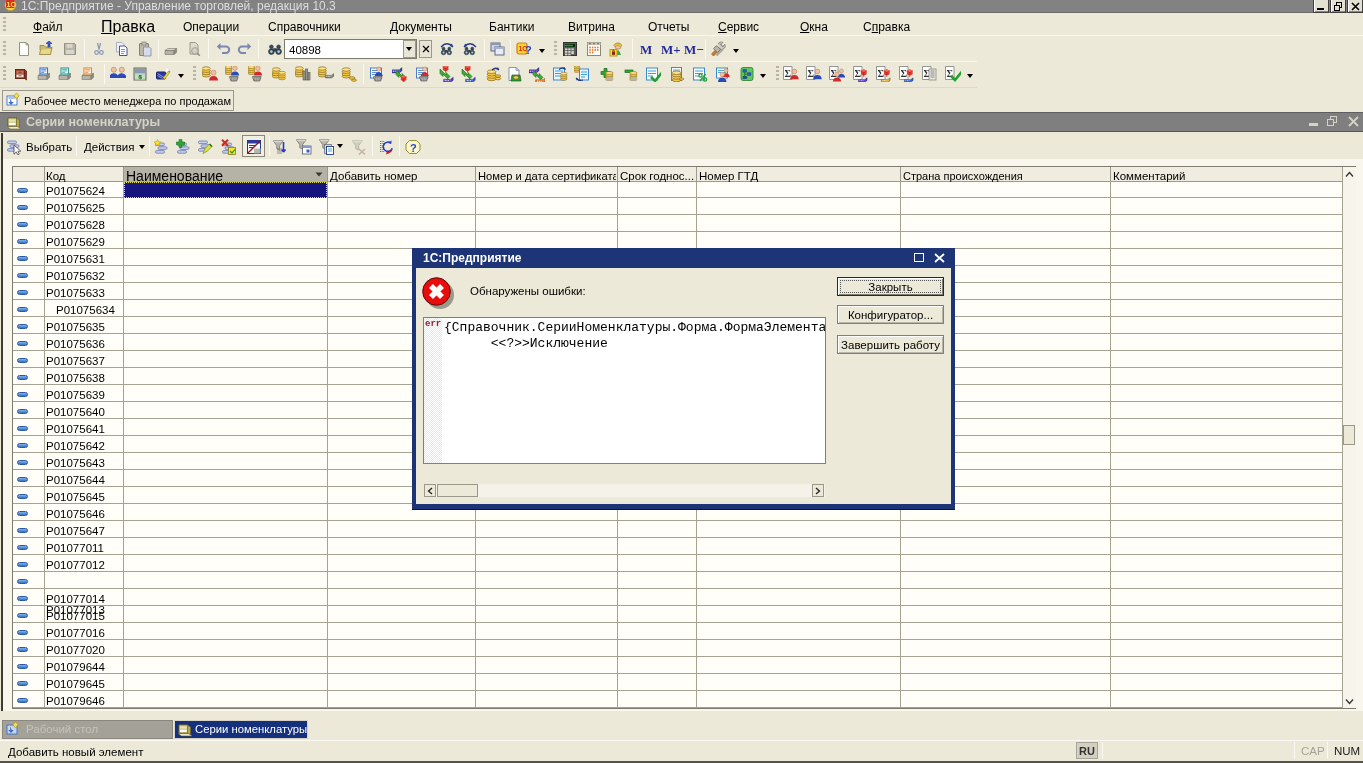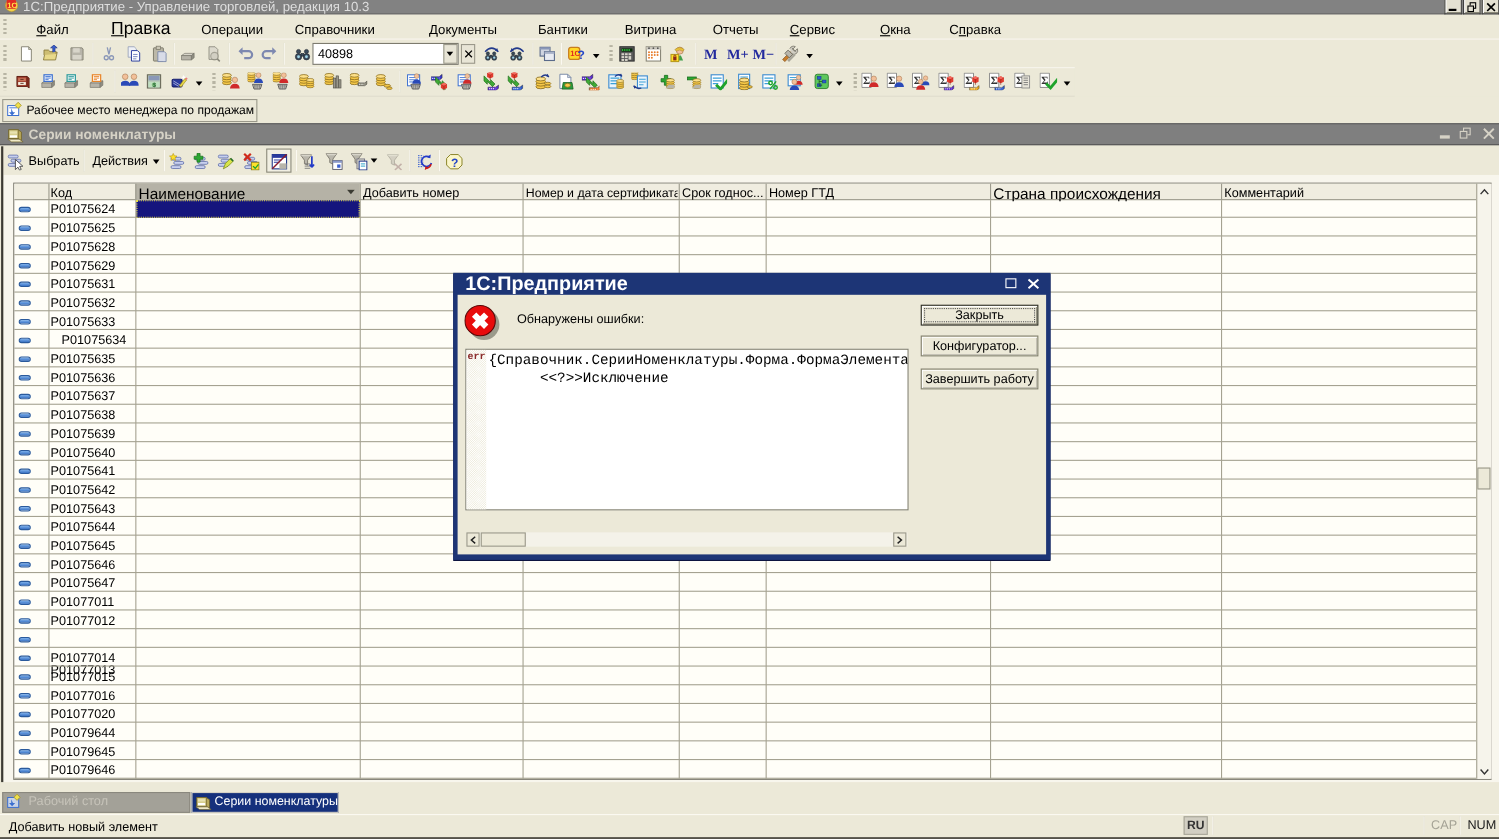--- a/index.html
+++ b/index.html
@@ -756,21 +756,21 @@
 <div class="ab" style="left:123px;top:167px;width:204px;height:15px;background:#b5b2a6"></div>
 <svg class="ab" style="left:315px;top:172px" width="8" height="5" viewBox="0 0 8 5">
       <path d="M0.5 0.5 h7 L4 4.5Z" fill="#3b3b33"></path>
     </svg>
 <div class="ab t12" style="left:46px;top:169px;width:75px;overflow:hidden;font-size:11.5px">Код</div>
 <div class="ab t12" style="left:126px;top:169px;width:185px;overflow:hidden;font-size:14px">Наименование</div>
 <div class="ab t12" style="left:330px;top:169px;width:143px;overflow:hidden;font-size:11.5px">Добавить номер</div>
 <div class="ab t12" style="left:478px;top:169px;width:138px;overflow:hidden;font-size:11.2px">Номер и дата сертификата</div>
 <div class="ab t12" style="left:620px;top:169px;width:74px;overflow:hidden;font-size:11.5px">Срок годнос...</div>
 <div class="ab t12" style="left:699px;top:169px;width:195px;overflow:hidden;font-size:11.5px">Номер ГТД</div>
-<div class="ab t12" style="left:903px;top:169px;width:205px;overflow:hidden;font-size:14px">Страна происхождения</div>
+<div class="ab t12" style="left:903px;top:169px;width:205px;overflow:hidden;font-size:11px">Страна происхождения</div>
 <div class="ab t12" style="left:1113px;top:169px;width:225px;overflow:hidden;font-size:11.5px">Комментарий</div>
 <div class="ab" style="left:44px;top:167px;width:1px;height:15px;background:#9c9a8c"></div>
 <div class="ab" style="left:123px;top:167px;width:1px;height:15px;background:#9c9a8c"></div>
 <div class="ab" style="left:327px;top:167px;width:1px;height:15px;background:#9c9a8c"></div>
 <div class="ab" style="left:475px;top:167px;width:1px;height:15px;background:#9c9a8c"></div>
 <div class="ab" style="left:617px;top:167px;width:1px;height:15px;background:#9c9a8c"></div>
 <div class="ab" style="left:696px;top:167px;width:1px;height:15px;background:#9c9a8c"></div>
 <div class="ab" style="left:900px;top:167px;width:1px;height:15px;background:#9c9a8c"></div>
 <div class="ab" style="left:1110px;top:167px;width:1px;height:15px;background:#9c9a8c"></div>
 <div class="ab" style="left:1342px;top:167px;width:1px;height:15px;background:#9c9a8c"></div>
@@ -904,21 +904,21 @@
 <div class="ab" style="left:0;top:740px;width:1363px;height:23px;background:#ece9d8;border-top:1px solid #fbf9f1"></div>
 <div class="ab t12" style="left:8px;top:745px;font-size:11.5px">Добавить новый элемент</div>
 <div class="ab" style="left:1076px;top:742px;width:22px;height:17px;background:#d2cfc3;border:1px solid #a8a698;text-align:center;font-size:11px;font-weight:bold;color:#333;line-height:16px">RU</div>
 <div class="ab" style="left:1102px;top:742px;width:1px;height:17px;background:#c9c6b5;border-right:1px solid #fbf9f1"></div>
 <div class="ab" style="left:1294px;top:742px;width:1px;height:17px;background:#c9c6b5;border-right:1px solid #fbf9f1"></div>
 <div class="ab" style="left:1301px;top:745px;font-size:11.5px;color:#a5a396">CAP</div>
 <div class="ab" style="left:1327px;top:742px;width:1px;height:17px;background:#c9c6b5;border-right:1px solid #fbf9f1"></div>
 <div class="ab" style="left:1334px;top:745px;font-size:11.5px;color:#1a1a1a">NUM</div>
 <div class="ab" style="left:0;top:761px;width:1363px;height:2px;background:#55534a"></div>
 <div class="ab" style="left:412px;top:248px;width:543px;height:261px;background:#1d3576;box-shadow:0 1px 0 #0d1440"></div>
-<div class="ab" style="left:423px;top:251px;font-size:18px;font-weight:bold;color:#fff;line-height:14px">1С:Предприятие</div>
+<div class="ab" style="left:423px;top:251px;font-size:12px;font-weight:bold;color:#fff;line-height:14px">1С:Предприятие</div>
 <div class="ab" style="left:914px;top:253px;width:10px;height:9px;border:1.5px solid #fff"></div>
 <svg class="ab" style="left:934px;top:253px" width="11" height="10" viewBox="0 0 11 10">
       <path d="M1 1 L10 9 M10 1 L1 9" stroke="#fff" stroke-width="1.8"></path>
     </svg>
 <div class="ab" style="left:416px;top:268px;width:535px;height:236px;background:#ece9d8"></div>
 <div class="ab" style="left:426px;top:281px;width:28px;height:28px;border-radius:50%;background:#9a9a8a"></div>
 <svg class="ab" style="left:422px;top:277px" width="29" height="29" viewBox="0 0 29 29">
       <circle cx="14.5" cy="14.5" r="13.8" fill="#e80c0c" stroke="#5a0808" stroke-width="1"></circle>
       <path d="M9 9 L20 20 M20 9 L9 20" stroke="#fff" stroke-width="5.6" stroke-linecap="butt"></path>
     </svg>

